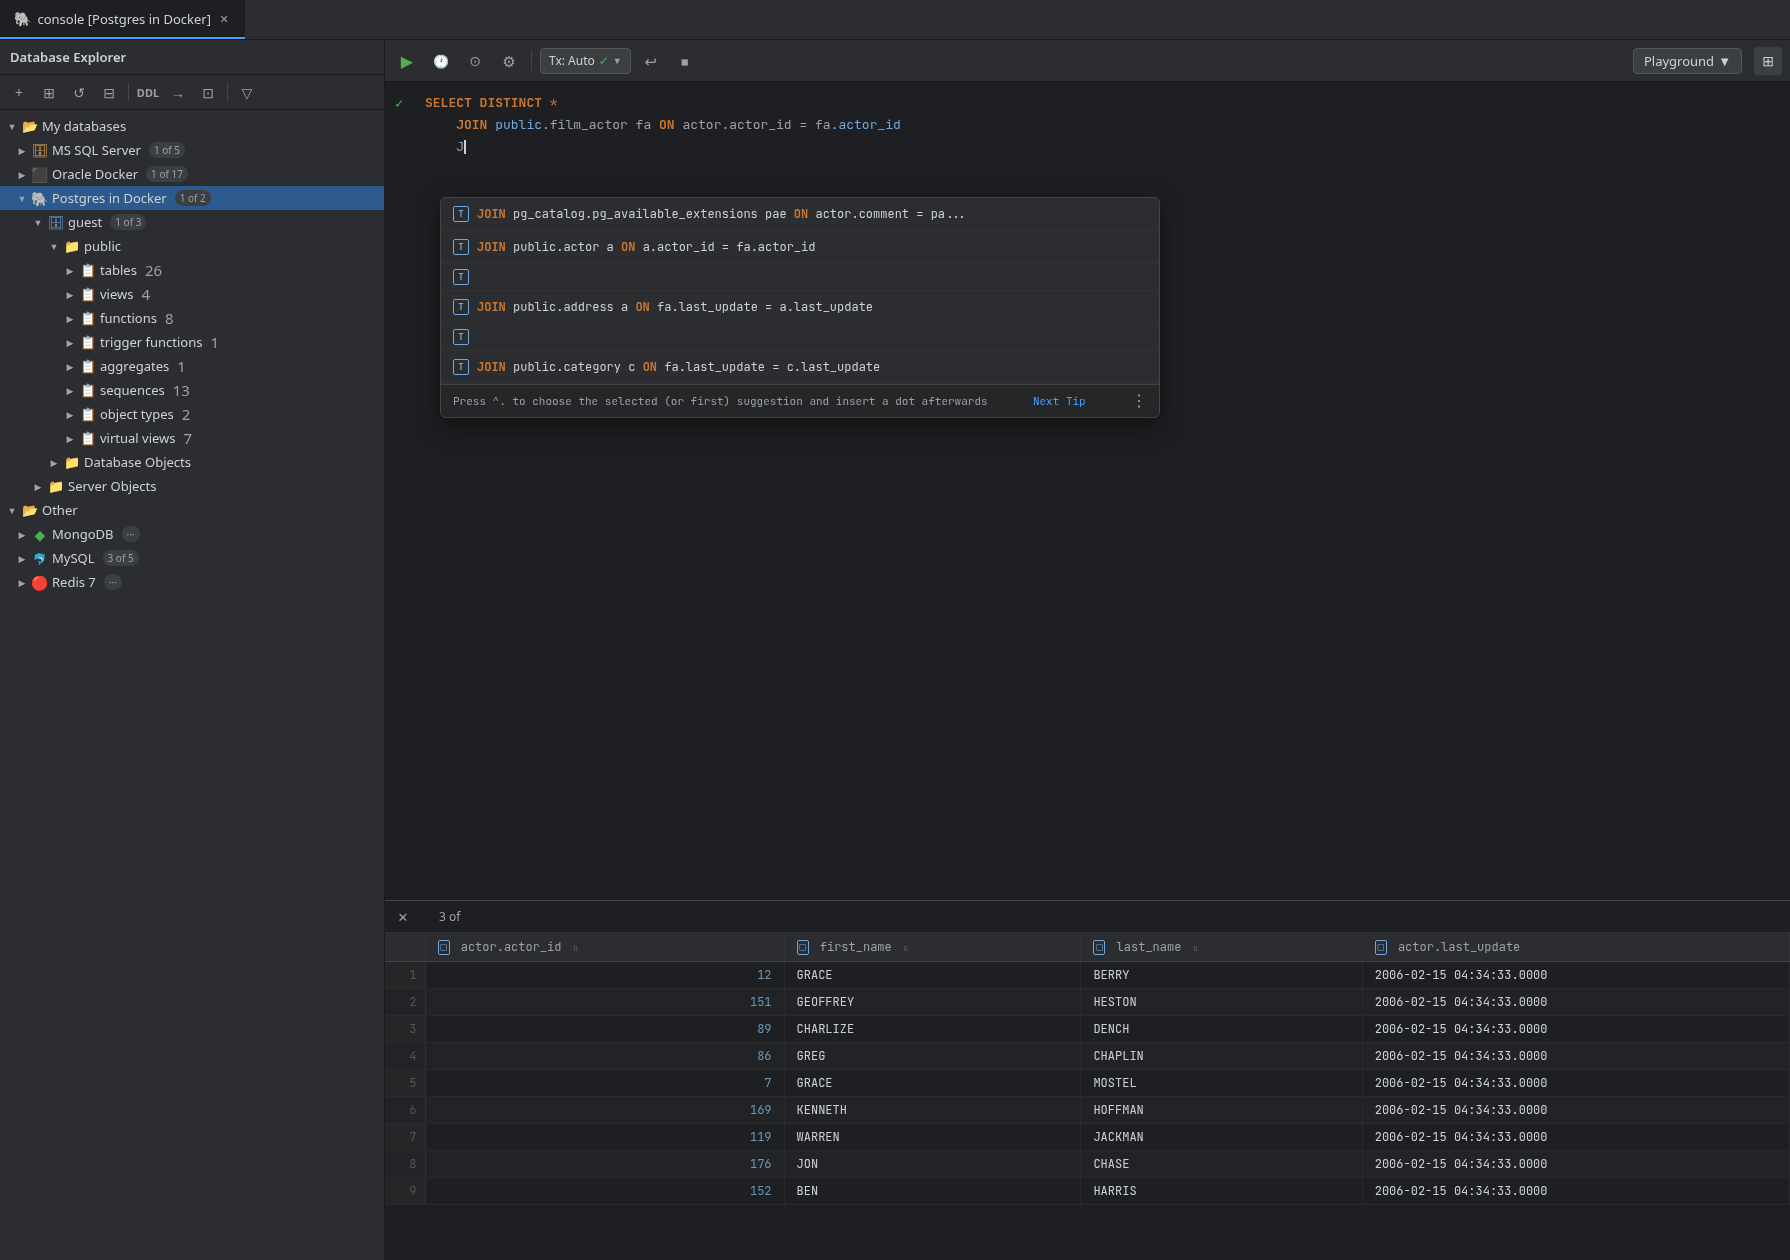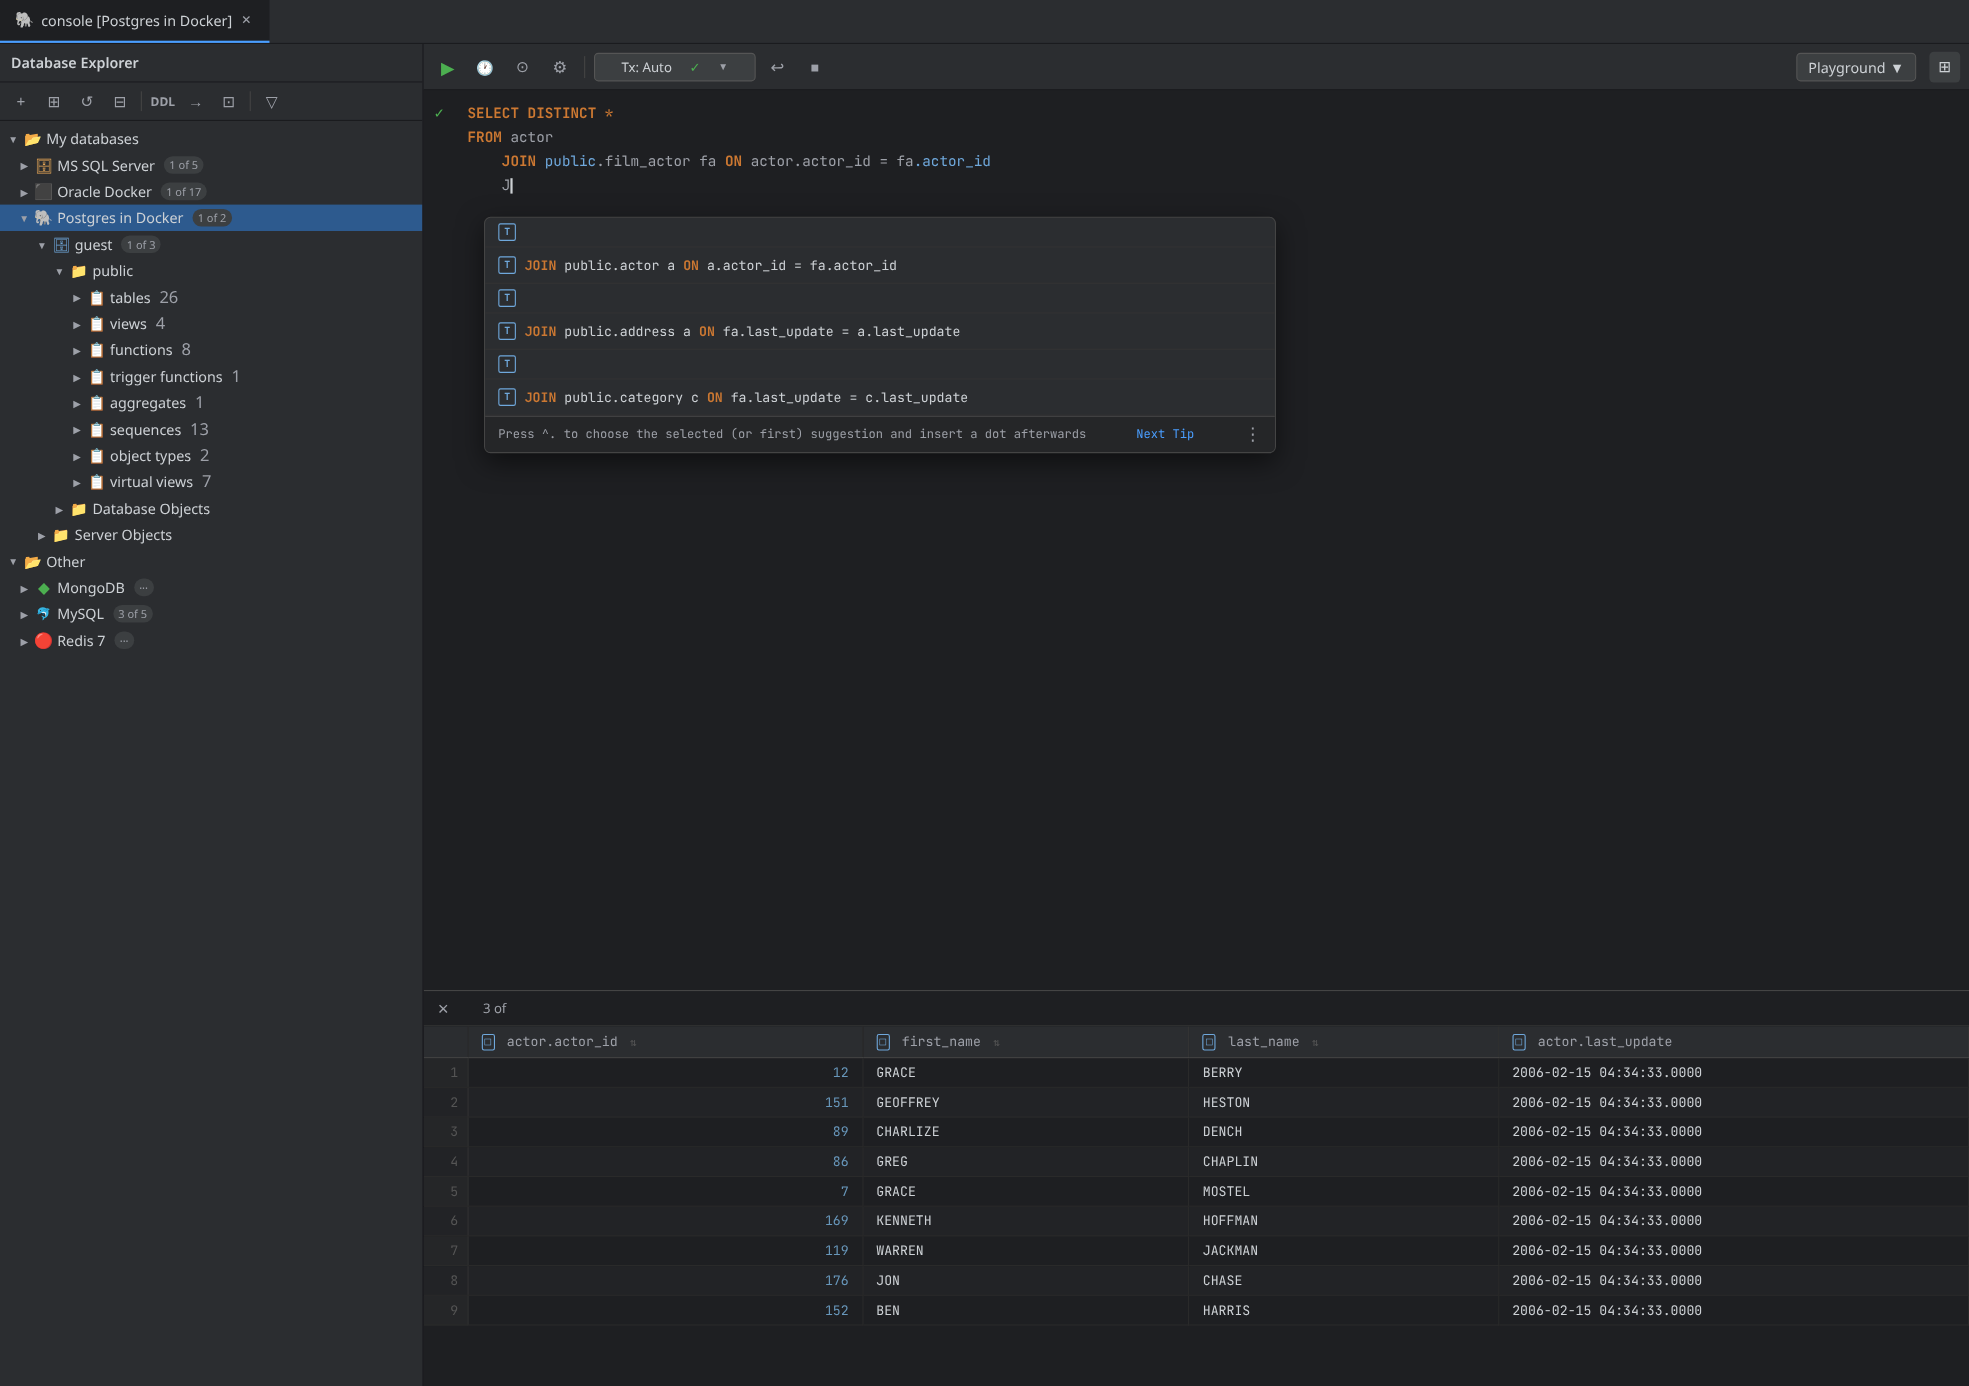--- a/index.html
+++ b/index.html
@@ -192,25 +192,25 @@
       font-size: 15px;
     }
     .etb-btn.run { color: #4caf50; font-size: 16px; }
     .etb-sep {
       width: 1px; height: 20px;
       background: #444; margin: 0 2px;
     }
     .etb-dropdown {
       display: flex;
       align-items: center;
-      gap: 16px;
+      gap: 4px;
       background: #3c3f41;
       border: 1px solid #555;
       border-radius: 4px;
-      padding: 2px 24px;
+      padding: 2px 8px;
       cursor: pointer;
       color: #cdd1d5;
       font-size: 12px;
       height: 26px;
     }
     .etb-dropdown .chevron-d { font-size: 9px; color: #9da0a8; }
     .playground-dropdown {
       display: flex;
       align-items: center;
       gap: 4px;
@@ -612,42 +612,41 @@
     <div class="editor-area">
       <div class="editor-content">
 
         <div class="code-line">
           <span class="check-mark">✓</span>
           <span class="kw">SELECT</span>
           <span class="kw"> DISTINCT </span>
           <span class="op">*</span>
         </div>
 
-        <div class="code-line">
-          <span class="kw">FROM</span>
-          <span class="id"> actor</span>
-        </div>
 
         <div class="code-line">
           <span class="kw">    JOIN </span>
           <span class="id2">public</span>
           <span class="id">.film_actor fa </span>
           <span class="kw">ON </span>
           <span class="id">actor.actor_id = fa</span>
           <span class="id2">.actor_id</span>
         </div>
 
         <div class="code-line">
           <span class="id">    J</span>
           <span style="display:inline-block;width:2px;height:14px;background:#cdd1d5;vertical-align:middle;animation:blink 1s step-end infinite;"></span>
         </div>
 
         <div class="autocomplete">
           <div class="ac-item">
             <div class="ac-icon">T</div>
+            <span class="ac-item-text">
+              <span class="kw">JOIN </span>pg_catalog.pg_available_extensions pae <span class="kw">ON</span> actor.comment = pa...
+            </span>
           </div>
           <div class="ac-item">
             <div class="ac-icon">T</div>
             <span class="ac-item-text">
               <span class="kw">JOIN </span>public.actor a <span class="kw">ON</span> a.actor_id = fa.actor_id
             </span>
           </div>
           <div class="ac-item">
             <div class="ac-icon">T</div>
           </div>

